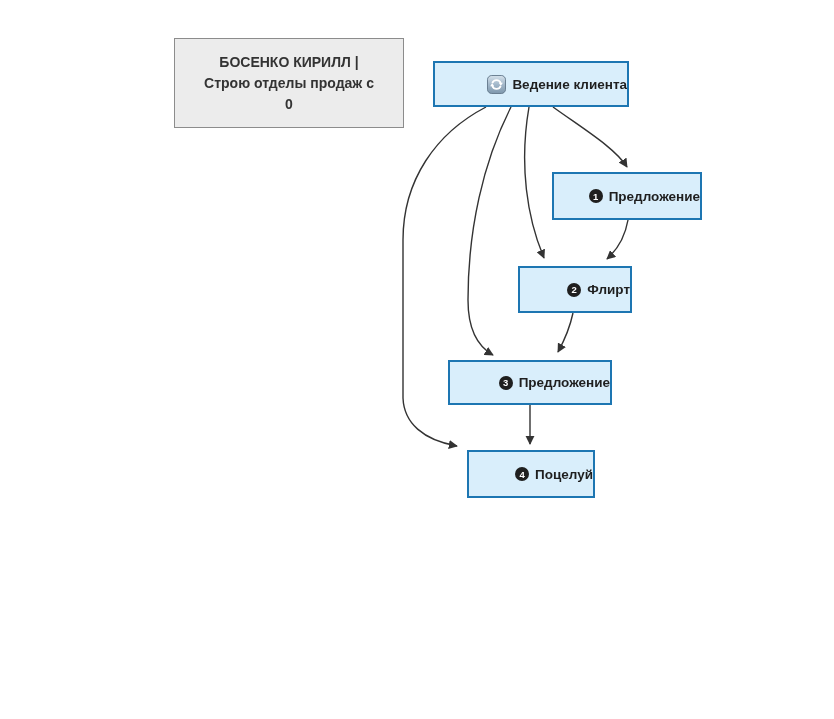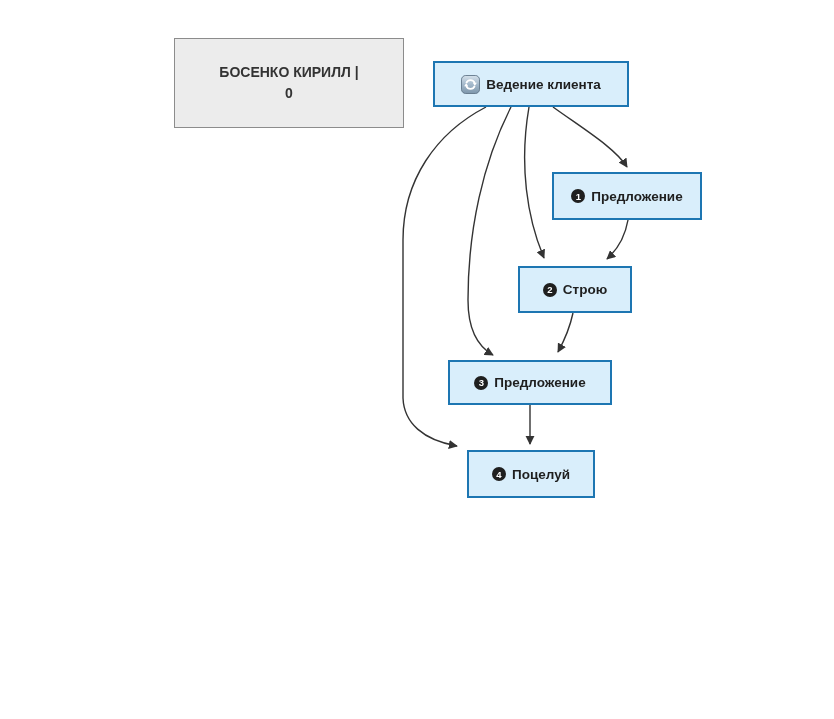--- a/index.html
+++ b/index.html
@@ -13,21 +13,21 @@
   .brand-card {
     position:absolute; left:158px; top:38px; width:230px; height:90px;
     box-sizing:border-box; background:#ececec; border:1.5px solid #8c8c8c;
     display:flex; flex-direction:column; align-items:center; justify-content:center;
     text-align:center; color:#333333; font-weight:bold; font-size:14px; line-height:21px;margin-left:16px;
   }
 
   .node {
     position:absolute; box-sizing:border-box;
     background:#d9eefb; border:2px solid #1d76b2;
-    display:flex; align-items:center; justify-content:center;
+    display:flex; align-items:center; justify-content:flex-end;
     color:#1f1f1f; font-weight:bold; font-size:13.5px; white-space:nowrap;
     cursor:default;
   }
   .node .refresh-icon { margin-right:6px; flex:0 0 auto; display:block; }
   .badge {
     display:inline-flex; align-items:center; justify-content:center;
     width:14px; height:14px; border-radius:50%;
     background:#1f1f1f; color:#ffffff;
     font-size:9.5px; font-weight:bold; margin-right:6px; flex:0 0 auto;
   }
@@ -52,20 +52,21 @@
     <path class="edge" d="M529,107 C519,165 527,218 544,258" marker-end="url(#arrow)"></path>
     <path class="edge" d="M511,107 C483,162 468,230 468,300 C468,329 477,346 493,355" marker-end="url(#arrow)"></path>
     <path class="edge" d="M486,107 C436,133 403,180 403,240 L403,398 C404,423 423,440 457,446" marker-end="url(#arrow)"></path>
     <path class="edge" d="M628,220 C625,237 617,250 607,259" marker-end="url(#arrow)"></path>
     <path class="edge" d="M573,313 C570,327 564,341 558,352" marker-end="url(#arrow)"></path>
     <path class="edge" d="M530,405 L530,444" marker-end="url(#arrow)"></path>
   </svg>
 
   <div class="brand-card">
     <span>БОСЕНКО КИРИЛЛ |</span>
+    <span>Строю отделы продаж с</span>
     <span>0</span>
   </div>
 
   <div class="node n-vedenie">
     <svg class="refresh-icon" width="19" height="19" viewBox="0 0 20 20" xmlns="http://www.w3.org/2000/svg">
       <defs>
         <linearGradient id="icg" x1="0" y1="0" x2="0" y2="1">
           <stop offset="0" stop-color="#d6e2ec"></stop>
           <stop offset="0.5" stop-color="#a3b8ca"></stop>
           <stop offset="1" stop-color="#7e97ac"></stop>
@@ -80,21 +81,21 @@
     <span>Ведение клиента</span>
   </div>
 
   <div class="node n-znakomstvo">
     <span class="badge">1</span>
     <span>Предложение</span>
   </div>
 
   <div class="node n-flirt">
     <span class="badge">2</span>
-    <span>Строю</span>
+    <span>Флирт</span>
   </div>
 
   <div class="node n-predlozhenie">
     <span class="badge">3</span>
     <span>Предложение</span>
   </div>
 
   <div class="node n-potseluy">
     <span class="badge">4</span>
     <span>Поцелуй</span>

